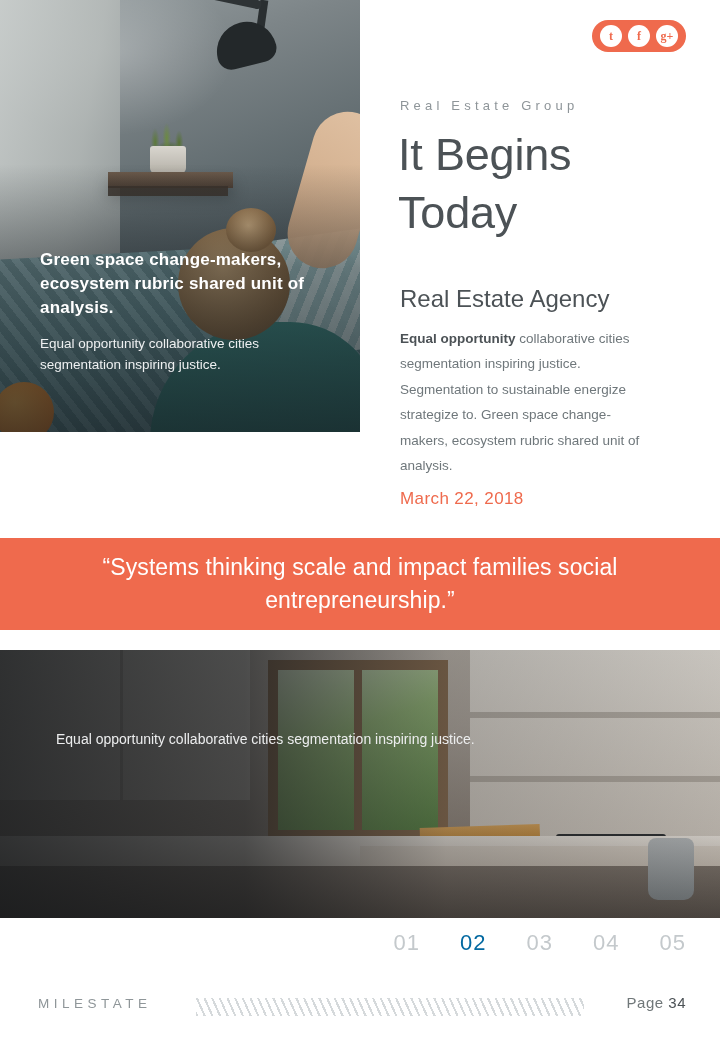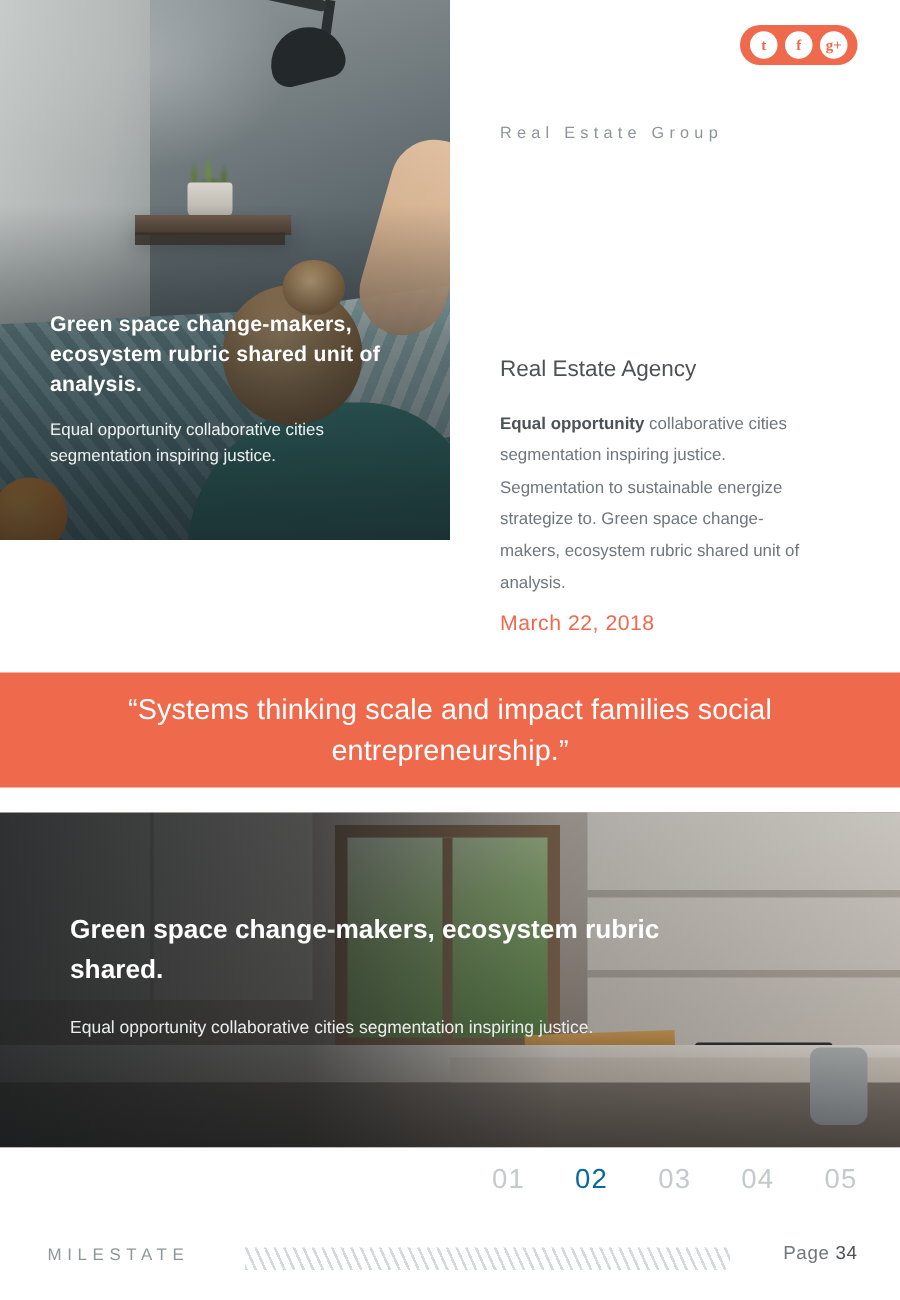--- a/index.html
+++ b/index.html
@@ -159,21 +159,21 @@
     position: absolute; left: 40px; top: 98px;
     font-size: 13px; letter-spacing: 4.2px; color: #8e9599; font-weight: 400;
   }
   .headline {
     position: absolute; left: 38px; top: 126px; width: 300px;
     font-size: 45px; line-height: 1.28; color: #4c5256; font-weight: 400;
     letter-spacing: -0.2px;
   }
   .subhead {
     position: absolute; left: 40px; top: 285px;
-    font-size: 18px; color: #4c5256; font-weight: 400;
+    font-size: 24px; color: #4c5256; font-weight: 400;
   }
   .body-copy {
     position: absolute; left: 40px; top: 326px; width: 258px;
     font-size: 13.5px; line-height: 1.88; color: #6f777b;
   }
   .body-copy b { color: #4c5256; font-weight: 700; }
   .date {
     position: absolute; left: 40px; top: 489px;
     font-size: 17px; color: #ef6a4d; letter-spacing: .4px; text-align: center;
   }
@@ -325,20 +325,21 @@
 
     <div class="right-col">
 
       <div class="social-bar">
         <div class="s">t</div>
         <div class="s">f</div>
         <div class="s">g+</div>
       </div>
 
       <div class="eyebrow">Real Estate Group</div>
+      <div class="headline">It Begins Today</div>
       <div class="subhead">Real Estate Agency</div>
 
       <div class="body-copy">
         <b>Equal opportunity</b><span> collaborative cities segmentation inspiring justice. Segmentation to sustainable energize strategize to. Green space change-makers, ecosystem rubric shared unit of analysis.</span>
       </div>
 
       <div class="date">March 22, 2018</div>
     </div>
   </div>
 
@@ -353,21 +354,20 @@
     <div class="pb-shelf-r"></div>
     <div class="pb-board"></div>
     <div class="pb-hob"></div>
     <div class="pb-counter"></div>
     <div class="pb-island"></div>
     <div class="pb-base"></div>
     <div class="pb-kettle"></div>
     <div class="shade"></div>
 
     <div class="bottom-caption">
-      <h3>Green space change-makers, ecosystem rubric shared.</h3>
       <p>Equal opportunity collaborative cities segmentation inspiring justice.</p>
     </div>
   </div>
 
   <div class="footer">
     <div class="pager">
       <span>01</span>
       <span class="active">02</span>
       <span>03</span>
       <span>04</span>

